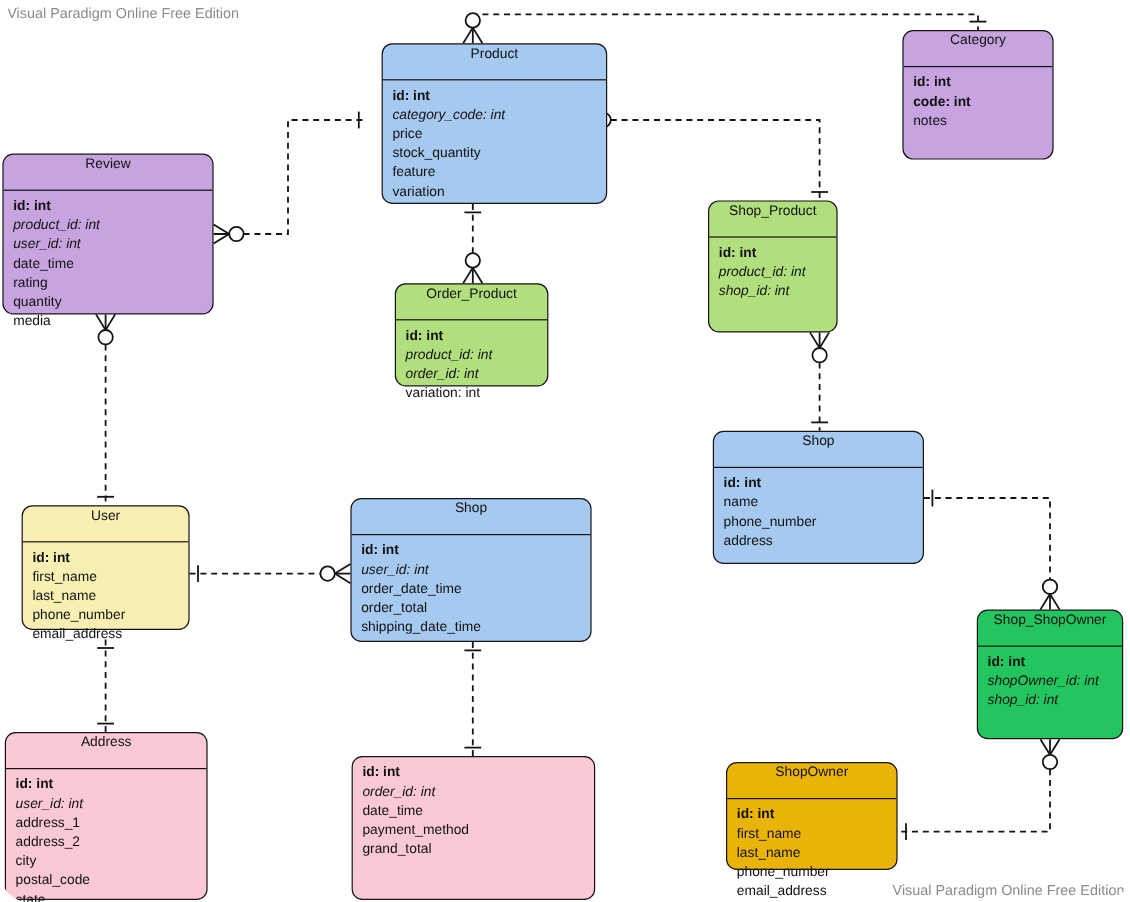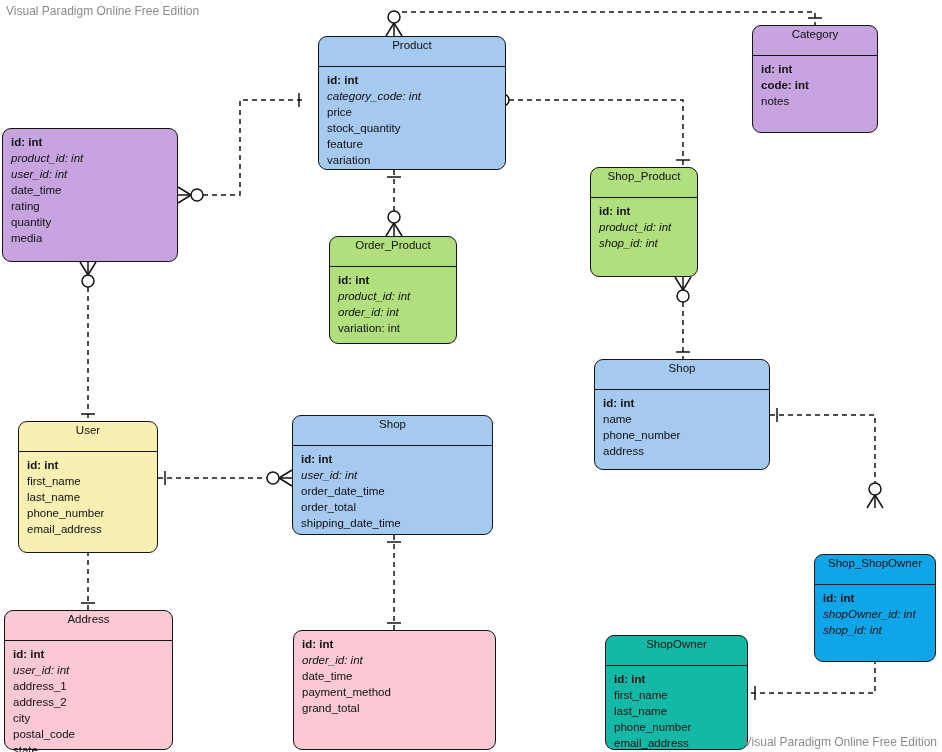--- a/index.html
+++ b/index.html
@@ -1,18 +1,18 @@
 <!DOCTYPE html>
 <html style="--border: #141414; --line: #141414; --wm: #8b8b8b;"><head>
 <meta charset="utf-8">
 <style>
   html,body{margin:0;padding:0;background:#ffffff;}
   .canvas{
     position:relative;width:942px;height:752px;background:#ffffff;
-    overflow:hidden;font-family:"Liberation Sans",sans-serif;
+    overflow:hidden;font-family:"Liberation Sans",sans-serif;border-radius:25px;
   }
   .wm{position:absolute;font-size:12px;color:var(--wm,#8b8b8b);z-index:30;white-space:nowrap;}
   .wm-top{left:6px;top:4px;}
   .wm-bottom{right:5px;bottom:3px;}
   #connector-layer{position:absolute;left:0;top:0;width:942px;height:752px;z-index:5;}
   #entity-layer{position:absolute;left:0;top:0;width:942px;height:752px;z-index:10;pointer-events:none;}
   .entity{
     position:absolute;box-sizing:border-box;border:1.5px solid var(--border,#141414);
     border-radius:9px;pointer-events:auto;
   }
@@ -153,31 +153,32 @@
       </div>
       <div class="entity" style="left: 752px; top: 25px; width: 126px; height: 108px; background: rgb(199, 164, 224);">
         <div class="entity-title">Category</div>
         <div class="fields">
           <div class="field pk">id: int</div>
           <div class="field pk">code: int</div>
           <div class="field plain">notes</div>
         </div>
       </div>
       <div class="entity" style="left: 2px; top: 128px; width: 176px; height: 134px; background: rgb(199, 164, 224);">
+        <div class="entity-title">Review</div>
         <div class="fields">
           <div class="field pk">id: int</div>
           <div class="field fk">product_id: int</div>
           <div class="field fk">user_id: int</div>
           <div class="field plain">date_time</div>
           <div class="field plain">rating</div>
           <div class="field plain">quantity</div>
           <div class="field plain">media</div>
         </div>
       </div>
-      <div class="entity" style="left: 329px; top: 236px; width: 128px; height: 108px; background: rgb(178, 223, 125);">
+      <div class="entity" style="left: 329px; top: 236px; width: 128px; height: 86px; background: rgb(178, 223, 125);">
         <div class="entity-title">Order_Product</div>
         <div class="fields">
           <div class="field pk">id: int</div>
           <div class="field fk">product_id: int</div>
           <div class="field fk">order_id: int</div>
           <div class="field plain">variation: int</div>
         </div>
       </div>
       <div class="entity" style="left: 590px; top: 167px; width: 108px; height: 110px; background: rgb(178, 223, 125);">
         <div class="entity-title">Shop_Product</div>
@@ -189,41 +190,41 @@
       </div>
       <div class="entity" style="left: 594px; top: 359px; width: 176px; height: 111px; background: rgb(166, 201, 240);">
         <div class="entity-title">Shop</div>
         <div class="fields">
           <div class="field pk">id: int</div>
           <div class="field plain">name</div>
           <div class="field plain">phone_number</div>
           <div class="field plain">address</div>
         </div>
       </div>
-      <div class="entity" style="left: 18px; top: 421px; width: 140px; height: 132px; background: rgb(248, 240, 178);">
+      <div class="entity" style="left: 18px; top: 421px; width: 140px; height: 104px; background: rgb(248, 240, 178);">
         <div class="entity-title">User</div>
         <div class="fields">
           <div class="field pk">id: int</div>
           <div class="field plain">first_name</div>
           <div class="field plain">last_name</div>
           <div class="field plain">phone_number</div>
           <div class="field plain">email_address</div>
         </div>
       </div>
       <div class="entity" style="left: 292px; top: 415px; width: 201px; height: 120px; background: rgb(166, 201, 240);">
         <div class="entity-title">Shop</div>
         <div class="fields">
           <div class="field pk">id: int</div>
           <div class="field fk">user_id: int</div>
           <div class="field plain">order_date_time</div>
           <div class="field plain">order_total</div>
           <div class="field plain">shipping_date_time</div>
         </div>
       </div>
-      <div class="entity" style="left: 814px; top: 508px; width: 122px; height: 108px; background: #0ea5e9; margin-top: 46px;">
+      <div class="entity" style="left: 814px; top: 508px; width: 122px; height: 108px; background: #22c55e;">
         <div class="entity-title">Shop_ShopOwner</div>
         <div class="fields">
           <div class="field pk">id: int</div>
           <div class="field fk">shopOwner_id: int</div>
           <div class="field fk">shop_id: int</div>
         </div>
       </div>
       <div class="entity" style="left: 4px; top: 610px; width: 169px; height: 140px; background: rgb(250, 201, 212);">
         <div class="entity-title">Address</div>
         <div class="fields">
@@ -238,21 +239,21 @@
       </div>
       <div class="entity" style="left: 293px; top: 630px; width: 203px; height: 120px; background: rgb(250, 201, 212);">
         <div class="fields">
           <div class="field pk">id: int</div>
           <div class="field fk">order_id: int</div>
           <div class="field plain">date_time</div>
           <div class="field plain">payment_method</div>
           <div class="field plain">grand_total</div>
         </div>
       </div>
-      <div class="entity" style="left: 605px; top: 635px; width: 143px; height: 115px; background: #14b8a6;">
+      <div class="entity" style="left: 605px; top: 635px; width: 143px; height: 90px; background: #eab308;">
         <div class="entity-title">ShopOwner</div>
         <div class="fields">
           <div class="field pk">id: int</div>
           <div class="field plain">first_name</div>
           <div class="field plain">last_name</div>
           <div class="field plain">phone_number</div>
           <div class="field plain">email_address</div>
         </div>
       </div>
     </div>

